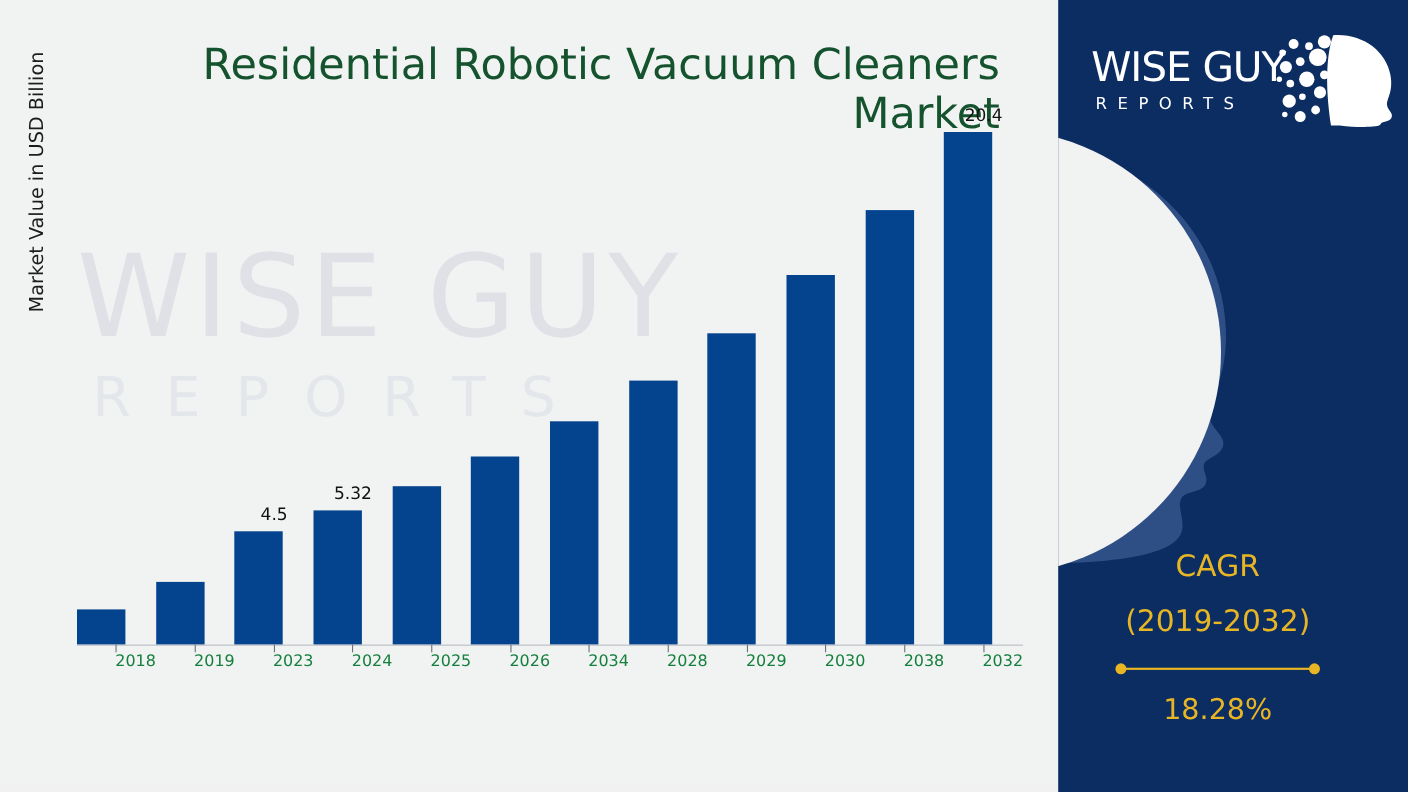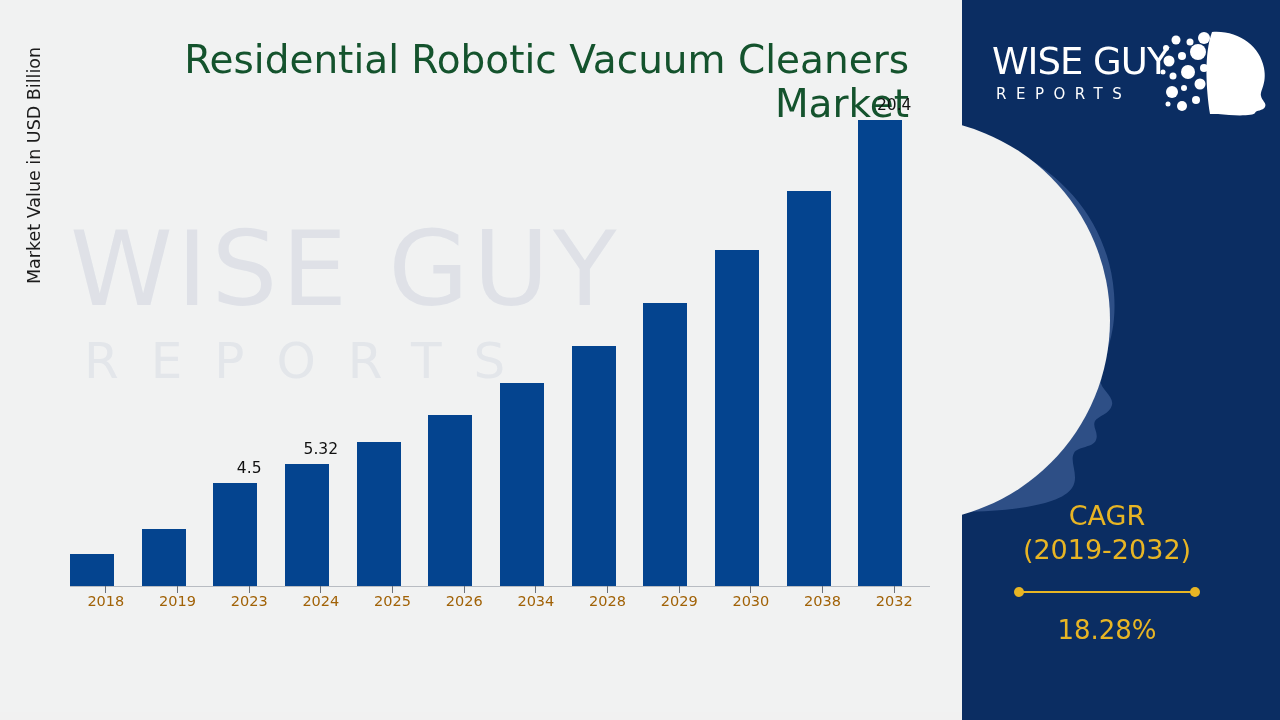--- a/index.html
+++ b/index.html
@@ -111,23 +111,23 @@
   .tick-slot { flex: 1 1 0; display: flex; justify-content: center; }
   .tick { width: 1px; height: 7px; background: #6b7078; }
   #xlabels {
     position: absolute;
     left: 70px; top: 593px;
     width: 860px;
     display: flex;
   }
   .xlabel {
     flex: 1 1 0;
-    text-align: center;
+    text-align: right;
     font-size: 14.5px;
-    color: #a16207;
+    color: #15803d;
   }
 
   
   #page-title {
     position: absolute;
     left: 119px; top: 38px;
     width: 790px;
     font-size: 39px;
     line-height: 1.12;
     color: #14532d;
@@ -190,21 +190,21 @@
 
   
   #cagr-block {
     position: absolute;
     left: 0; top: 500px;
     width: 290px;
     text-align: center;
     color: #e8b524;
   }
   #cagr-title { font-size: 27px; line-height: 1.2; }
-  #cagr-period { font-size: 27px; line-height: 1.2; margin-top: 2px; }
+  #cagr-period { font-size: 27px; line-height: 1.2; margin-top: 18px; }
   #cagr-divider {
     position: relative;
     margin: 20px auto 0 auto;
     width: 186px; height: 10px;
   }
   #cagr-divider .line {
     position: absolute; left: 5px; top: 4px;
     width: 176px; height: 2px; background: #e8b524;
   }
   #cagr-divider .dot {

